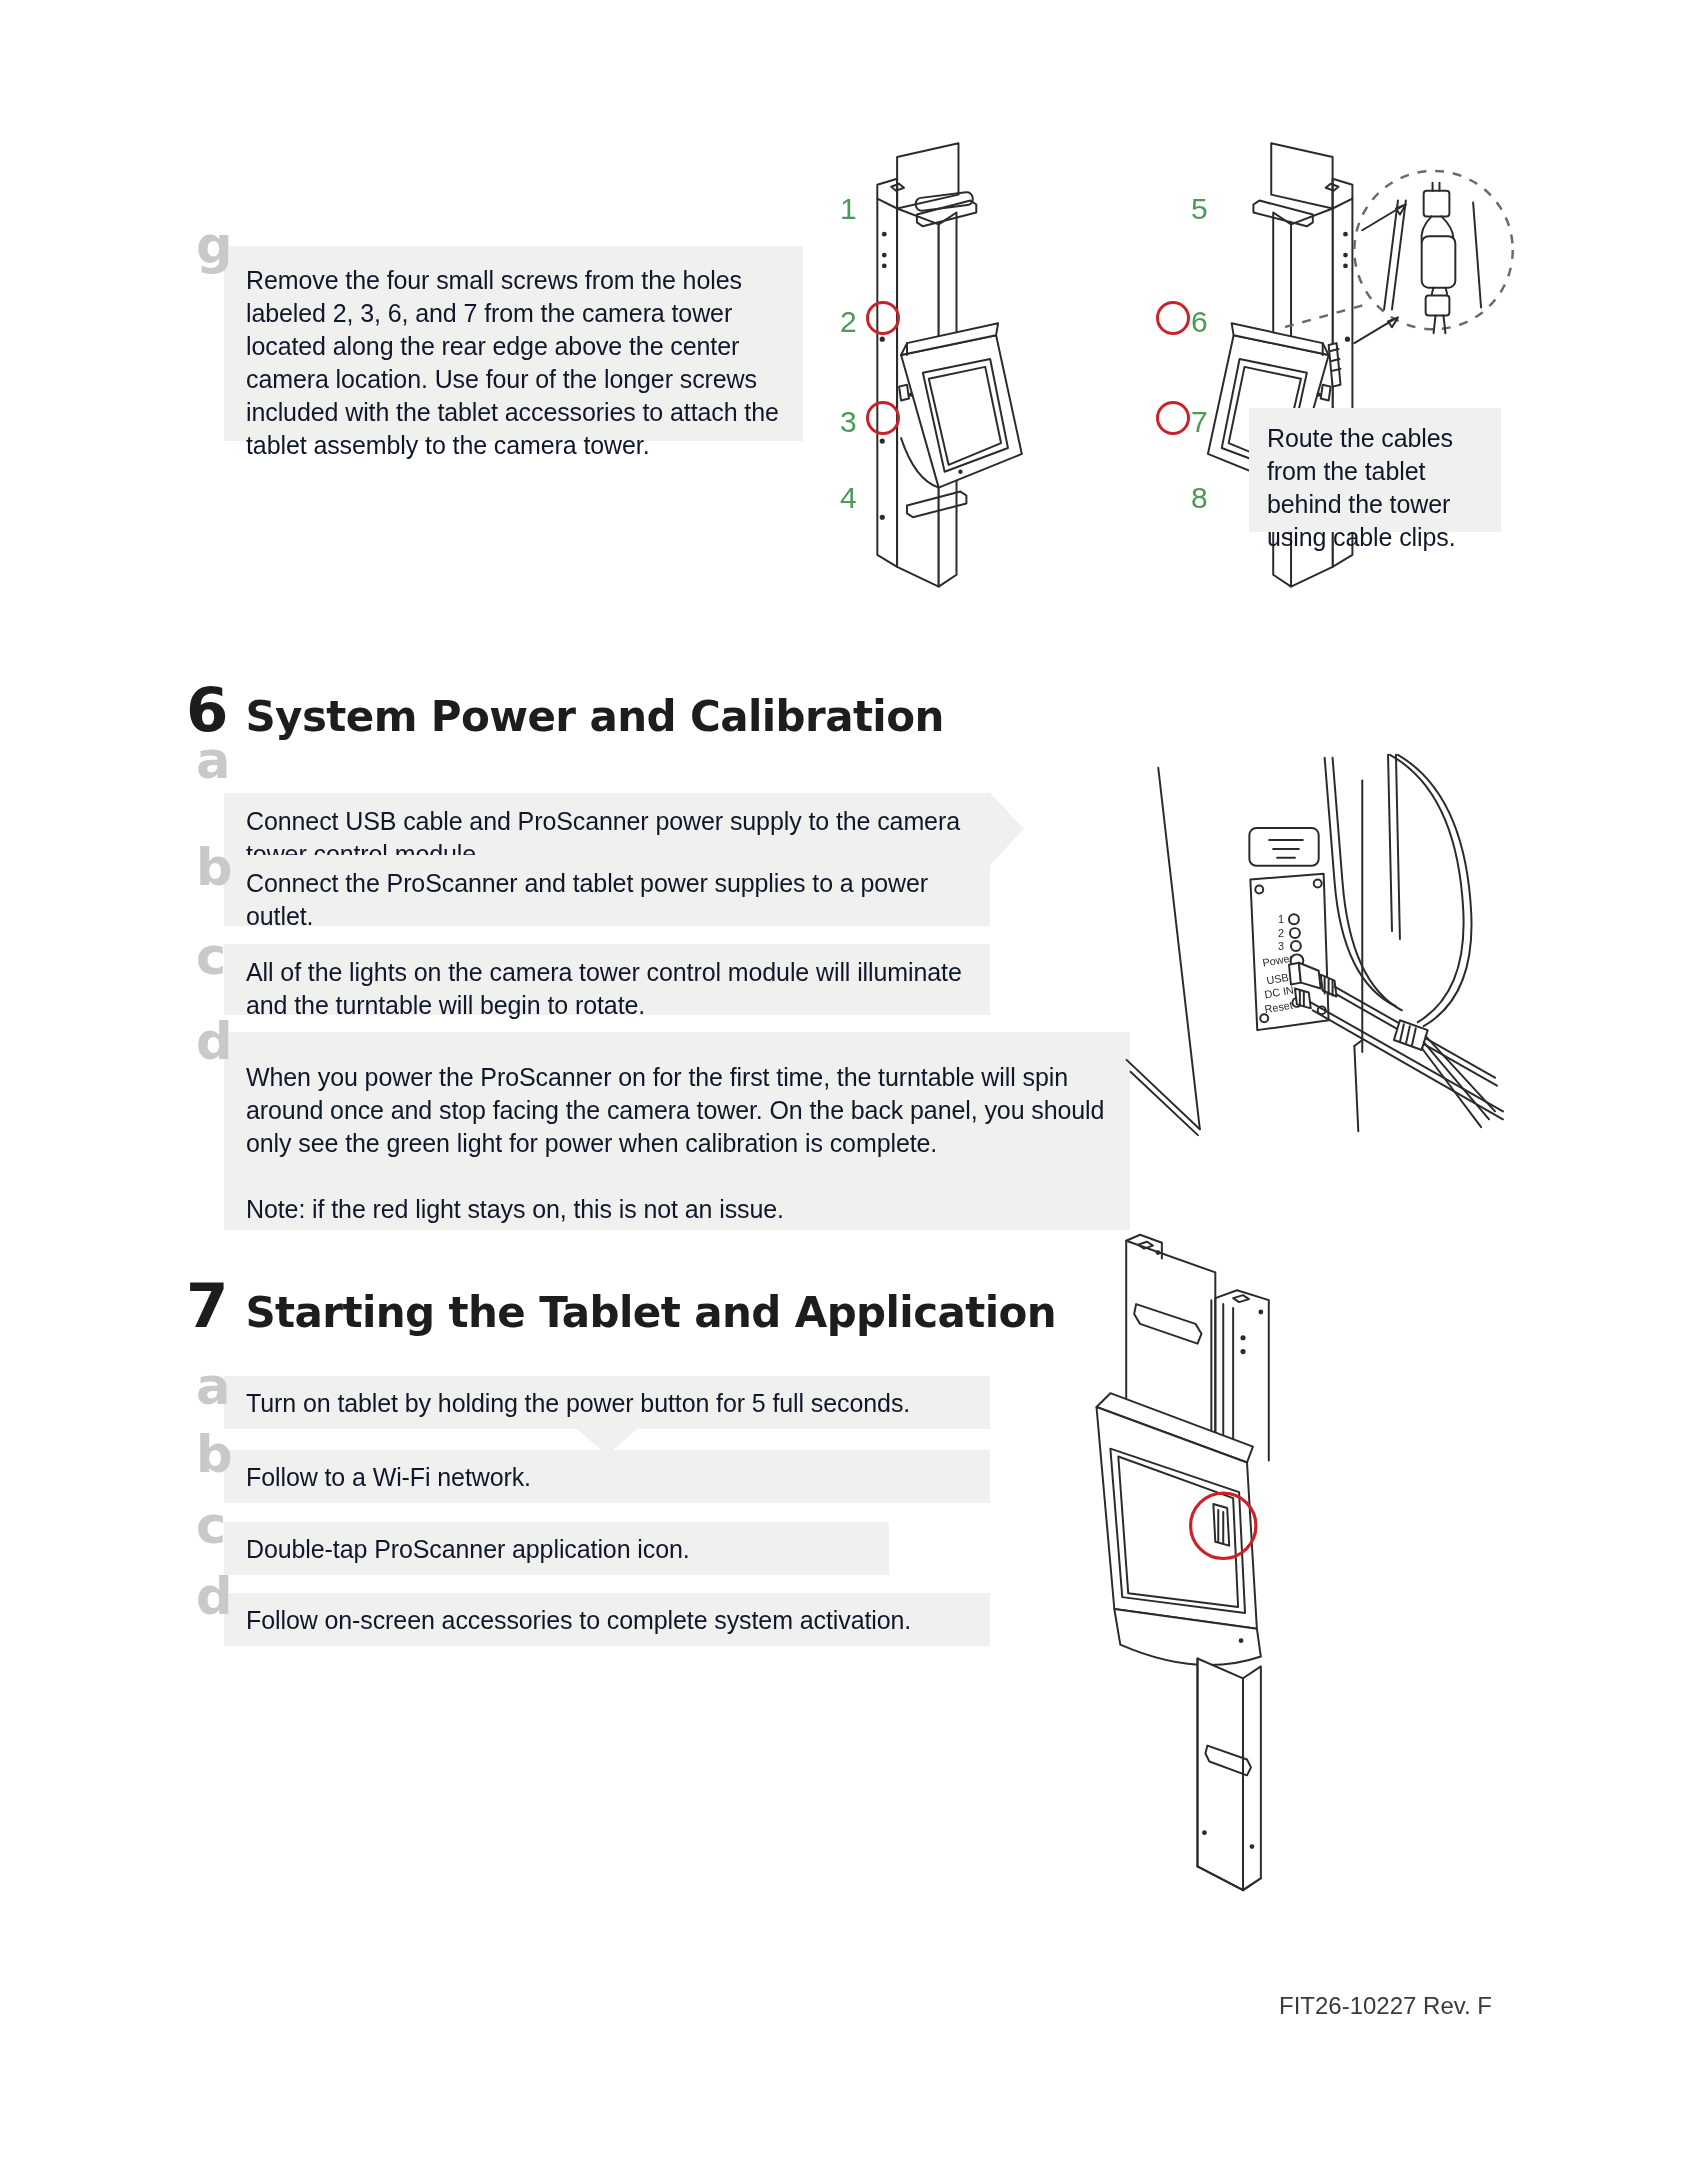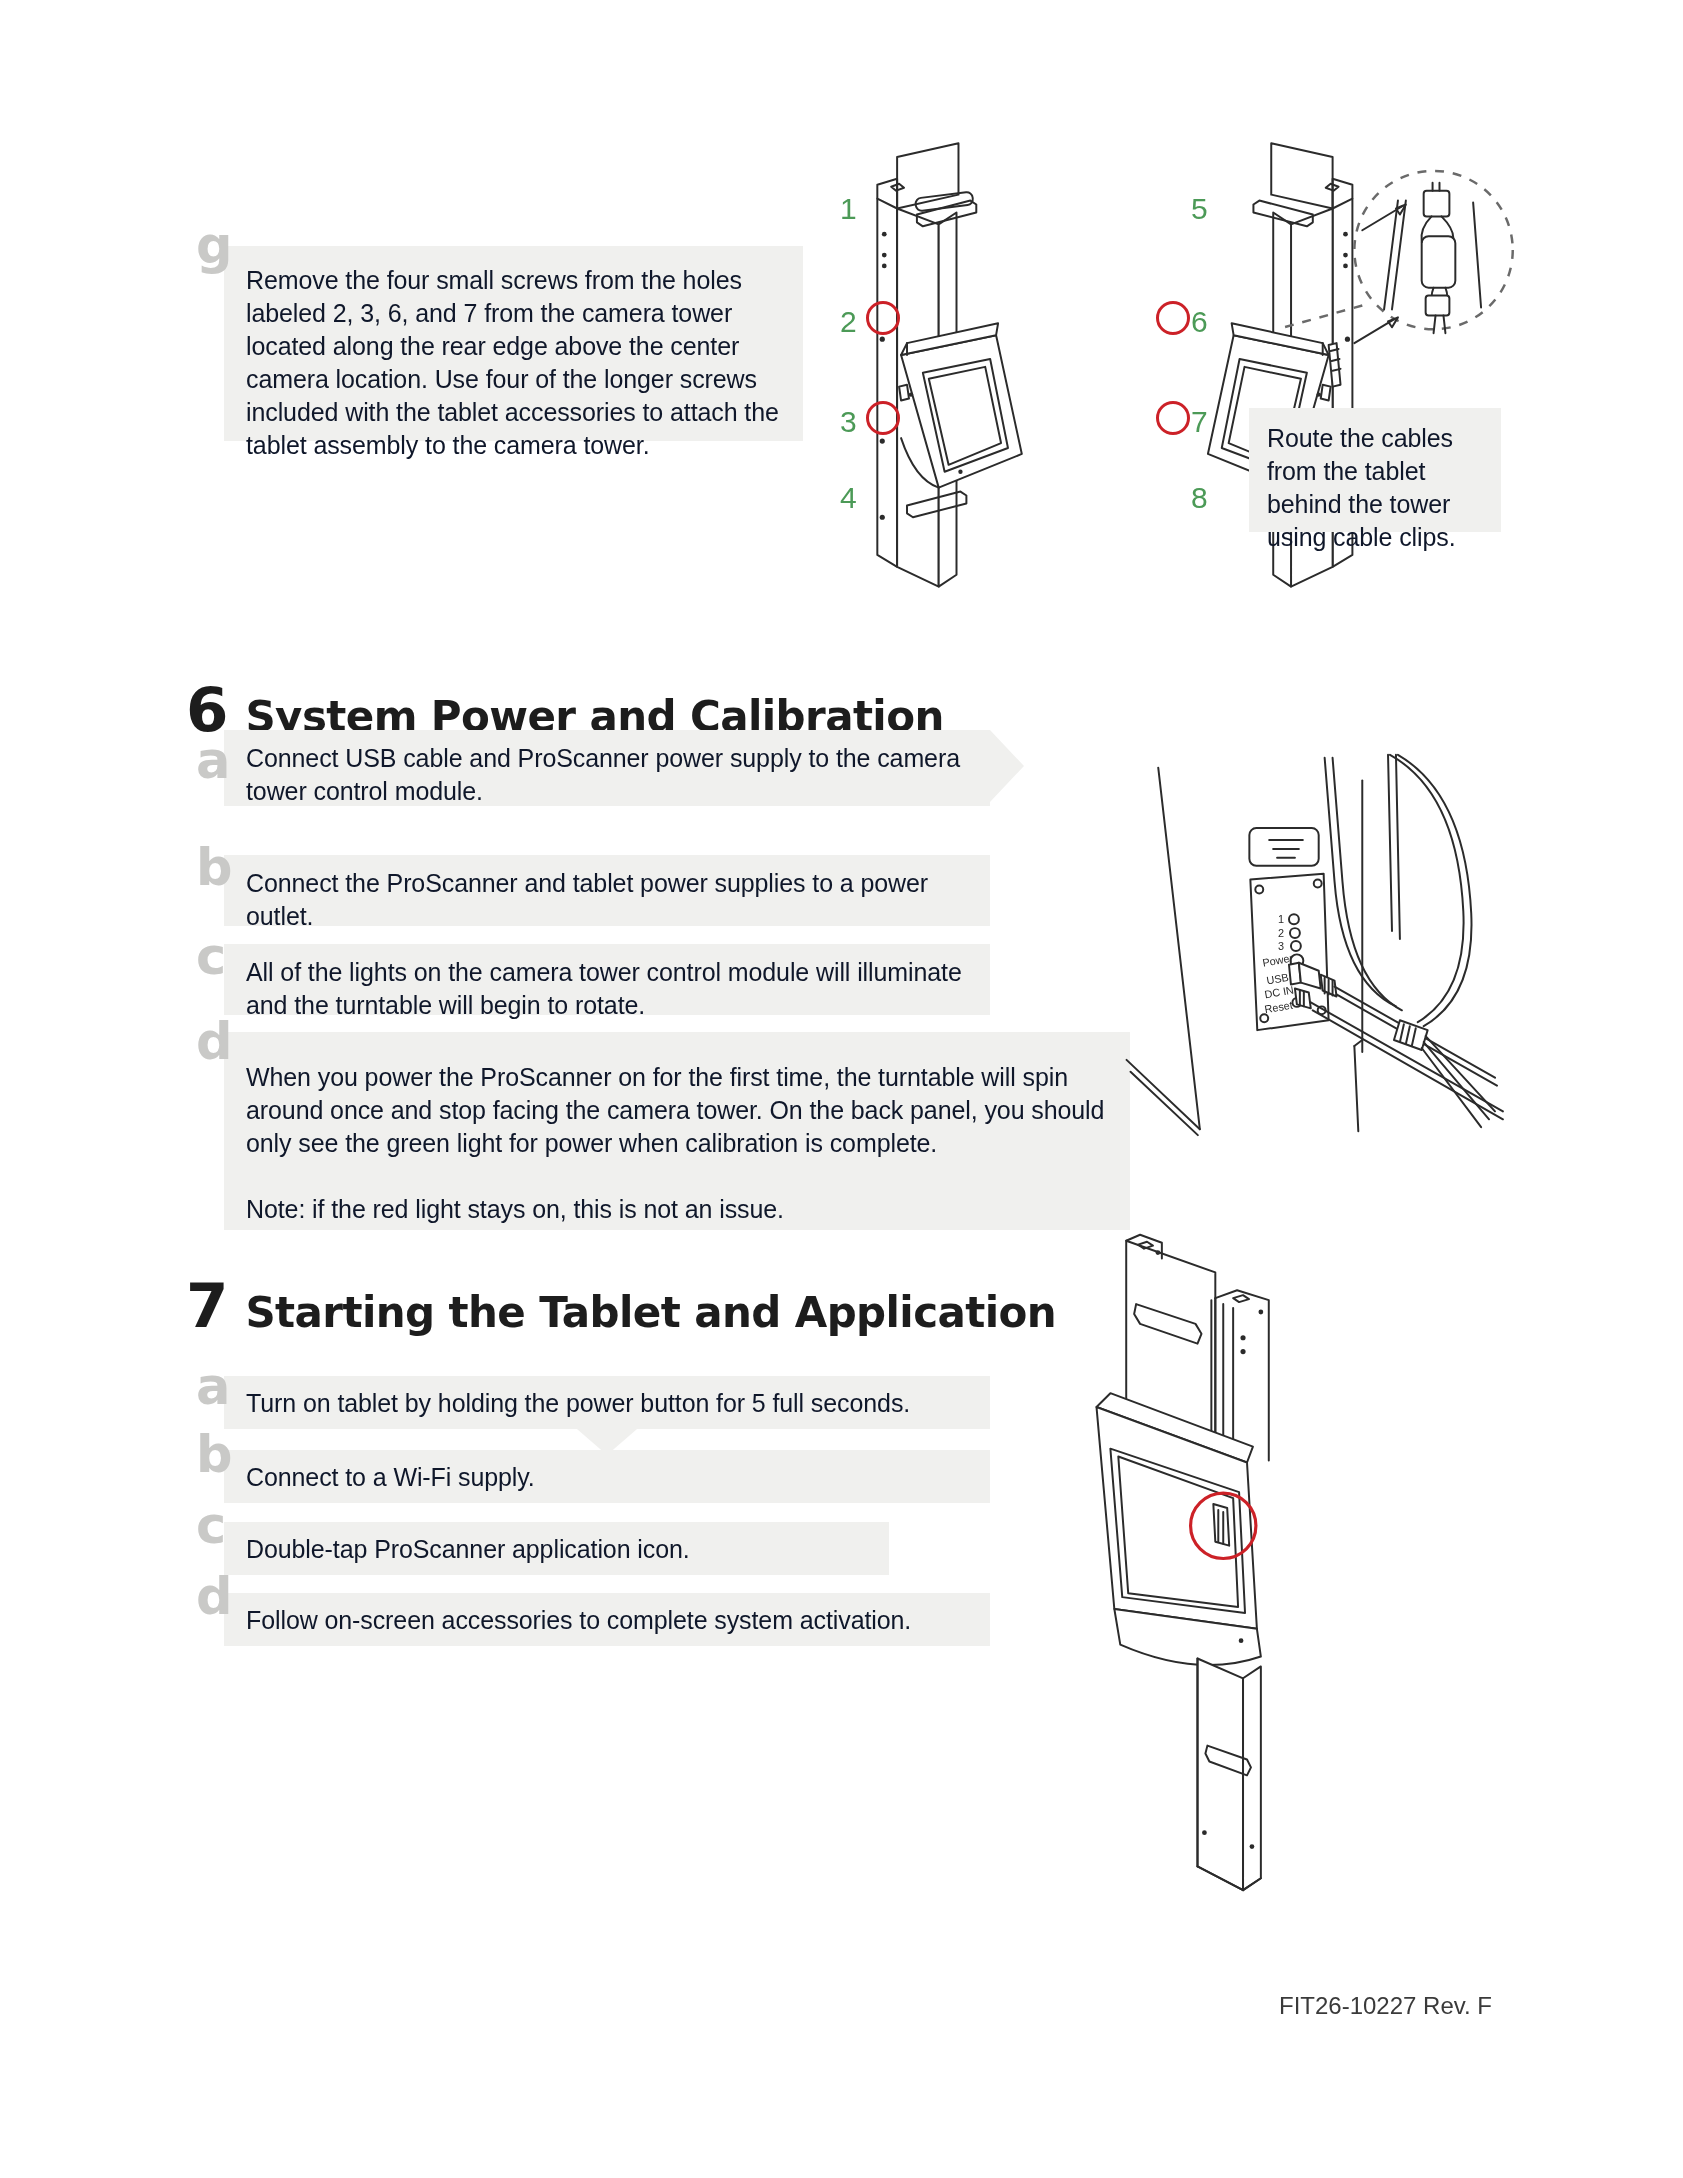--- a/index.html
+++ b/index.html
@@ -277,21 +277,21 @@
 <div class="step-box" style="left:1249px; top:408px; width:252px; height:124px; padding:14px 18px;">
   <p>Route the cables from the tablet behind the tower using cable clips.</p>
 </div>
 
 <div class="section-head" style="left:186px; top:679px;">
   <span class="section-num">6</span>
   <span class="section-title">System Power and Calibration</span>
 </div>
 
 <div class="step-letter" style="left:196px; top:735px;">a</div>
-<div class="step-box notch-right" style="left:224px; top:730px; width:766px; height:76px; padding:12px 22px;">
+<div class="step-box notch-right" style="left:224px; top:793px; width:766px; height:76px; padding:12px 22px;">
   <p>Connect USB cable and ProScanner power supply to the camera tower control module.</p>
 </div>
 
 <div class="step-letter" style="left:196px; top:842px;">b</div>
 <div class="step-box" style="left:224px; top:855px; width:766px; height:71px; padding:12px 22px;">
   <p>Connect the ProScanner and tablet power supplies to a power outlet.</p>
 </div>
 
 <div class="step-letter" style="left:196px; top:931px;">c</div>
 <div class="step-box" style="left:224px; top:944px; width:766px; height:71px; padding:12px 22px;">
@@ -376,21 +376,21 @@
   <span class="section-title">Starting the Tablet and Application</span>
 </div>
 
 <div class="step-letter" style="left:196px; top:1361px;">a</div>
 <div class="step-box notch-down" style="left:224px; top:1376px; width:766px; height:53px; padding:11px 22px;">
   <p>Turn on tablet by holding the power button for 5 full seconds.</p>
 </div>
 
 <div class="step-letter" style="left:196px; top:1429px;">b</div>
 <div class="step-box" style="left:224px; top:1450px; width:766px; height:53px; padding:11px 22px;">
-  <p>Connect to a Wi-Fi supply.</p>
+  <p>Follow to a Wi-Fi network.</p>
 </div>
 
 <div class="step-letter" style="left:196px; top:1500px;">c</div>
 <div class="step-box" style="left:224px; top:1522px; width:665px; height:53px; padding:11px 22px;">
   <p>Double-tap ProScanner application icon.</p>
 </div>
 
 <div class="step-letter" style="left:196px; top:1571px;">d</div>
 <div class="step-box" style="left:224px; top:1593px; width:766px; height:53px; padding:11px 22px;">
   <p>Follow on-screen accessories to complete system activation.</p>

